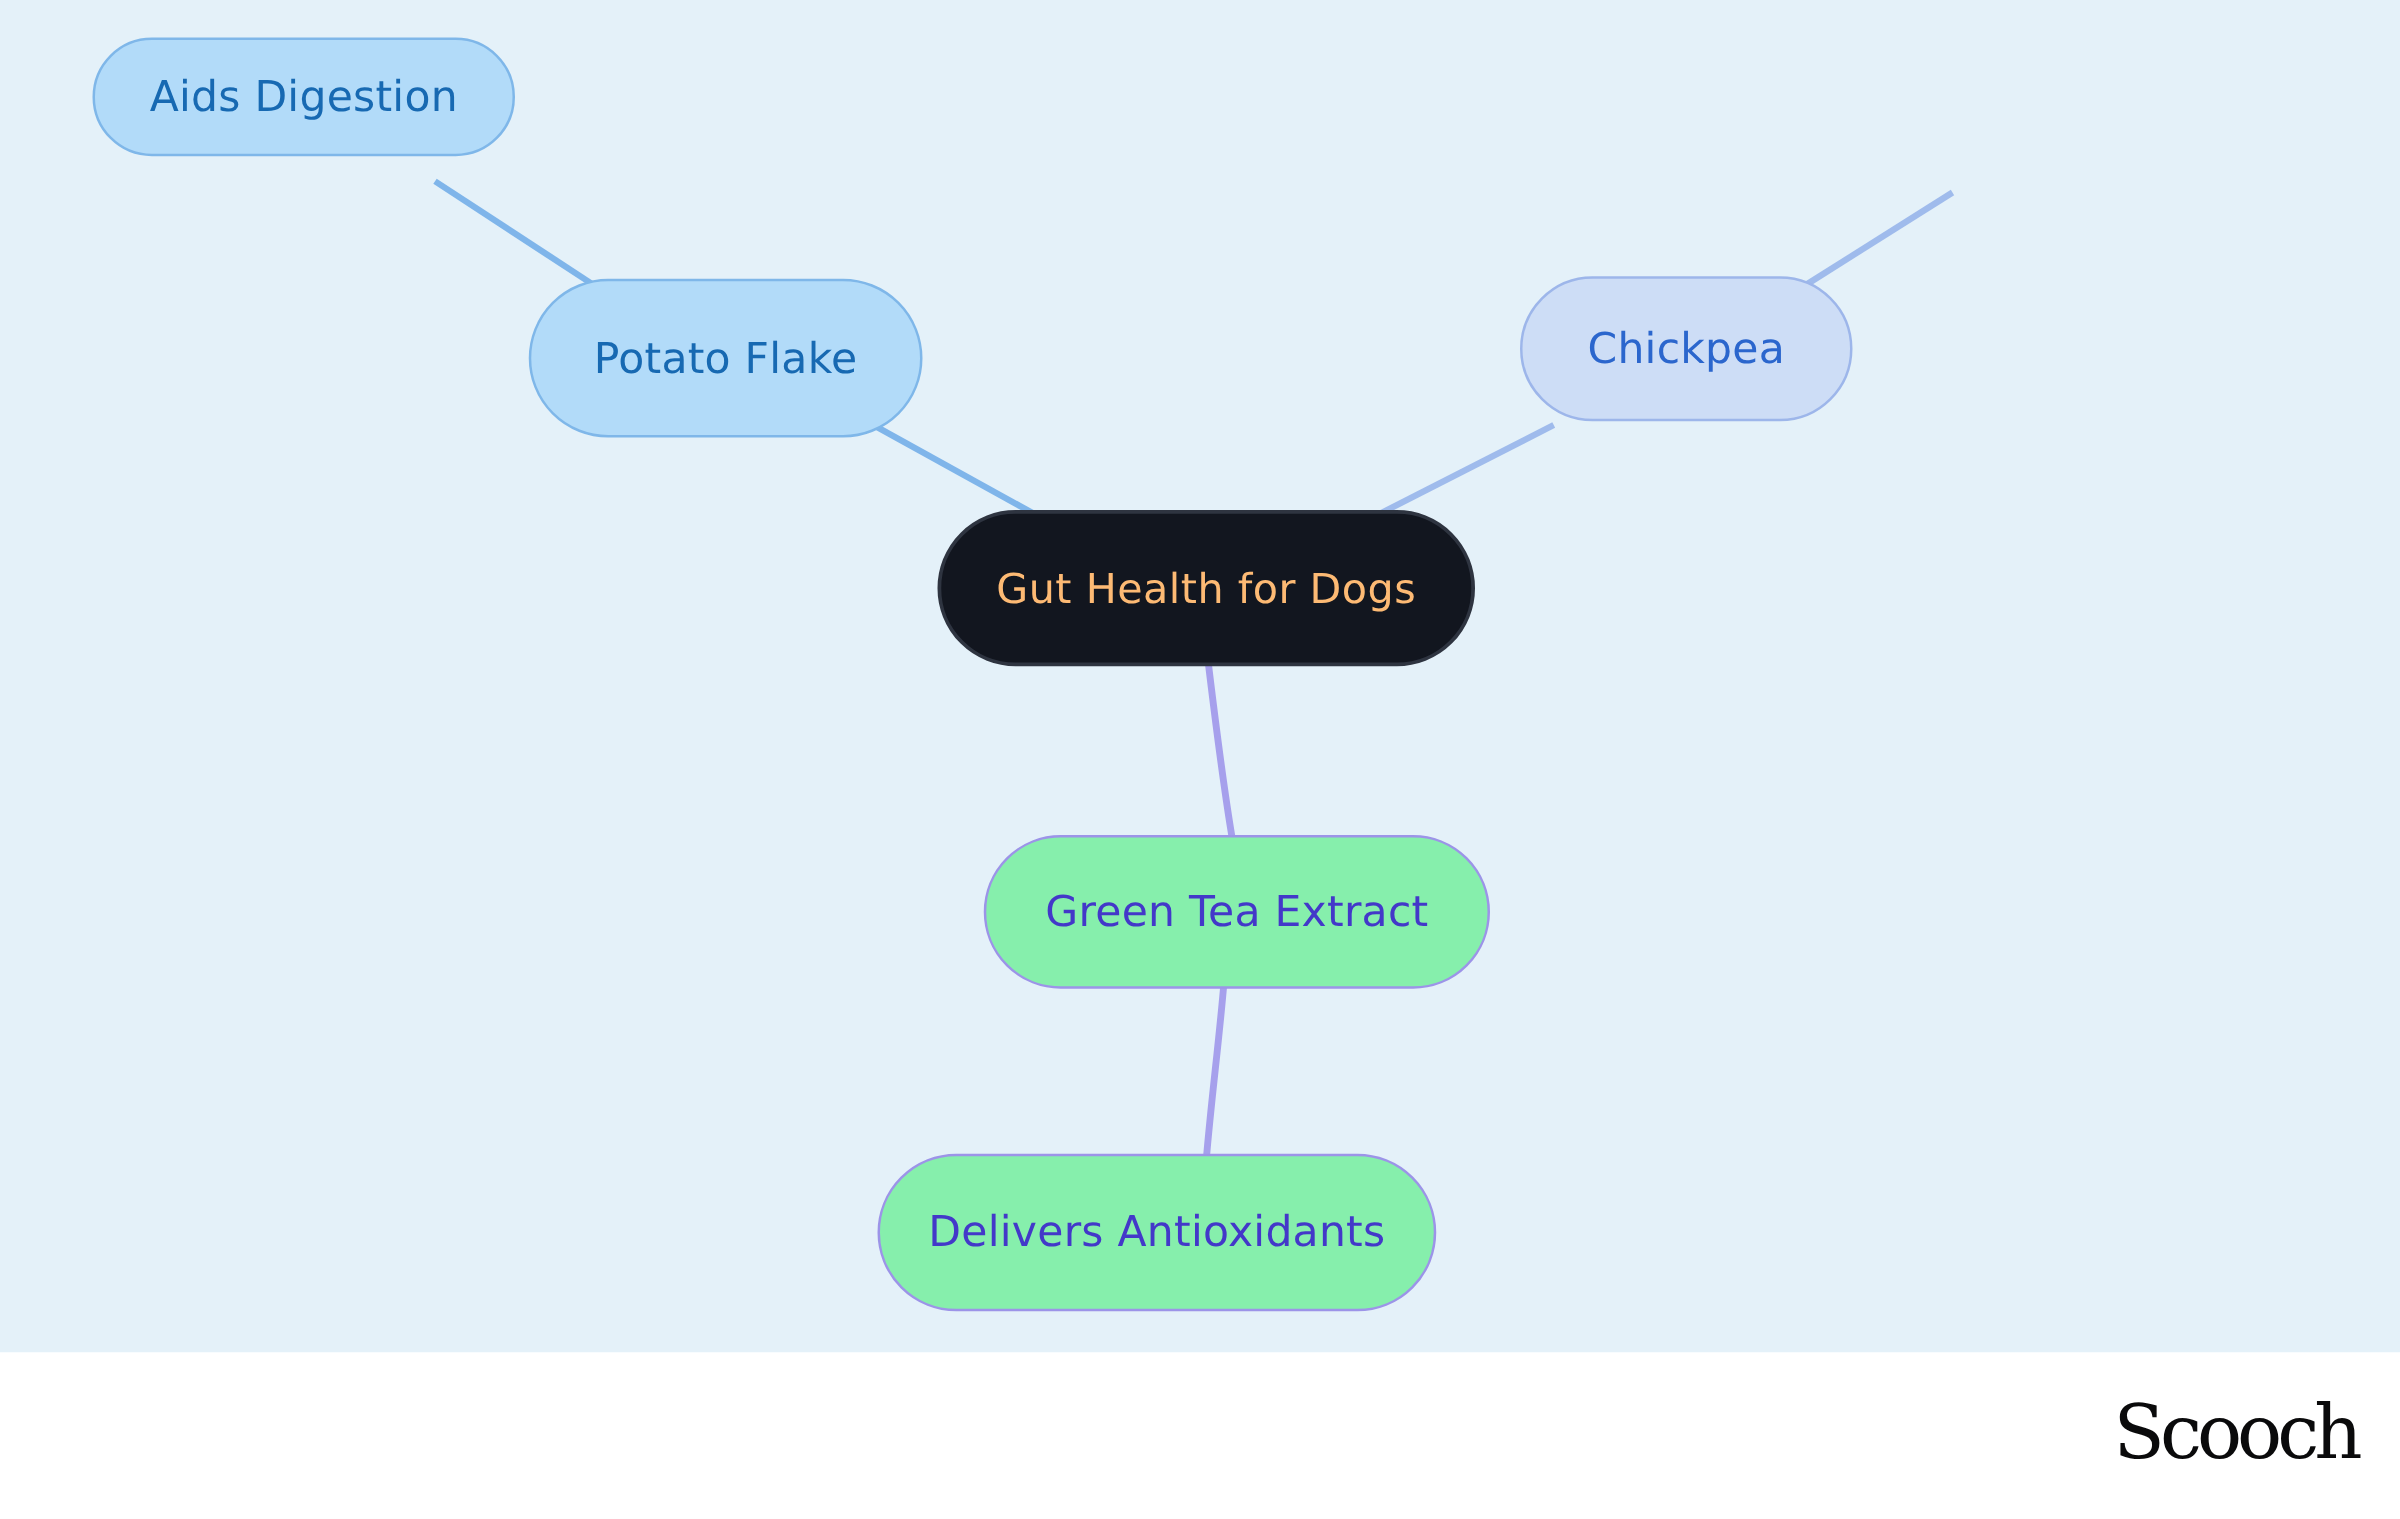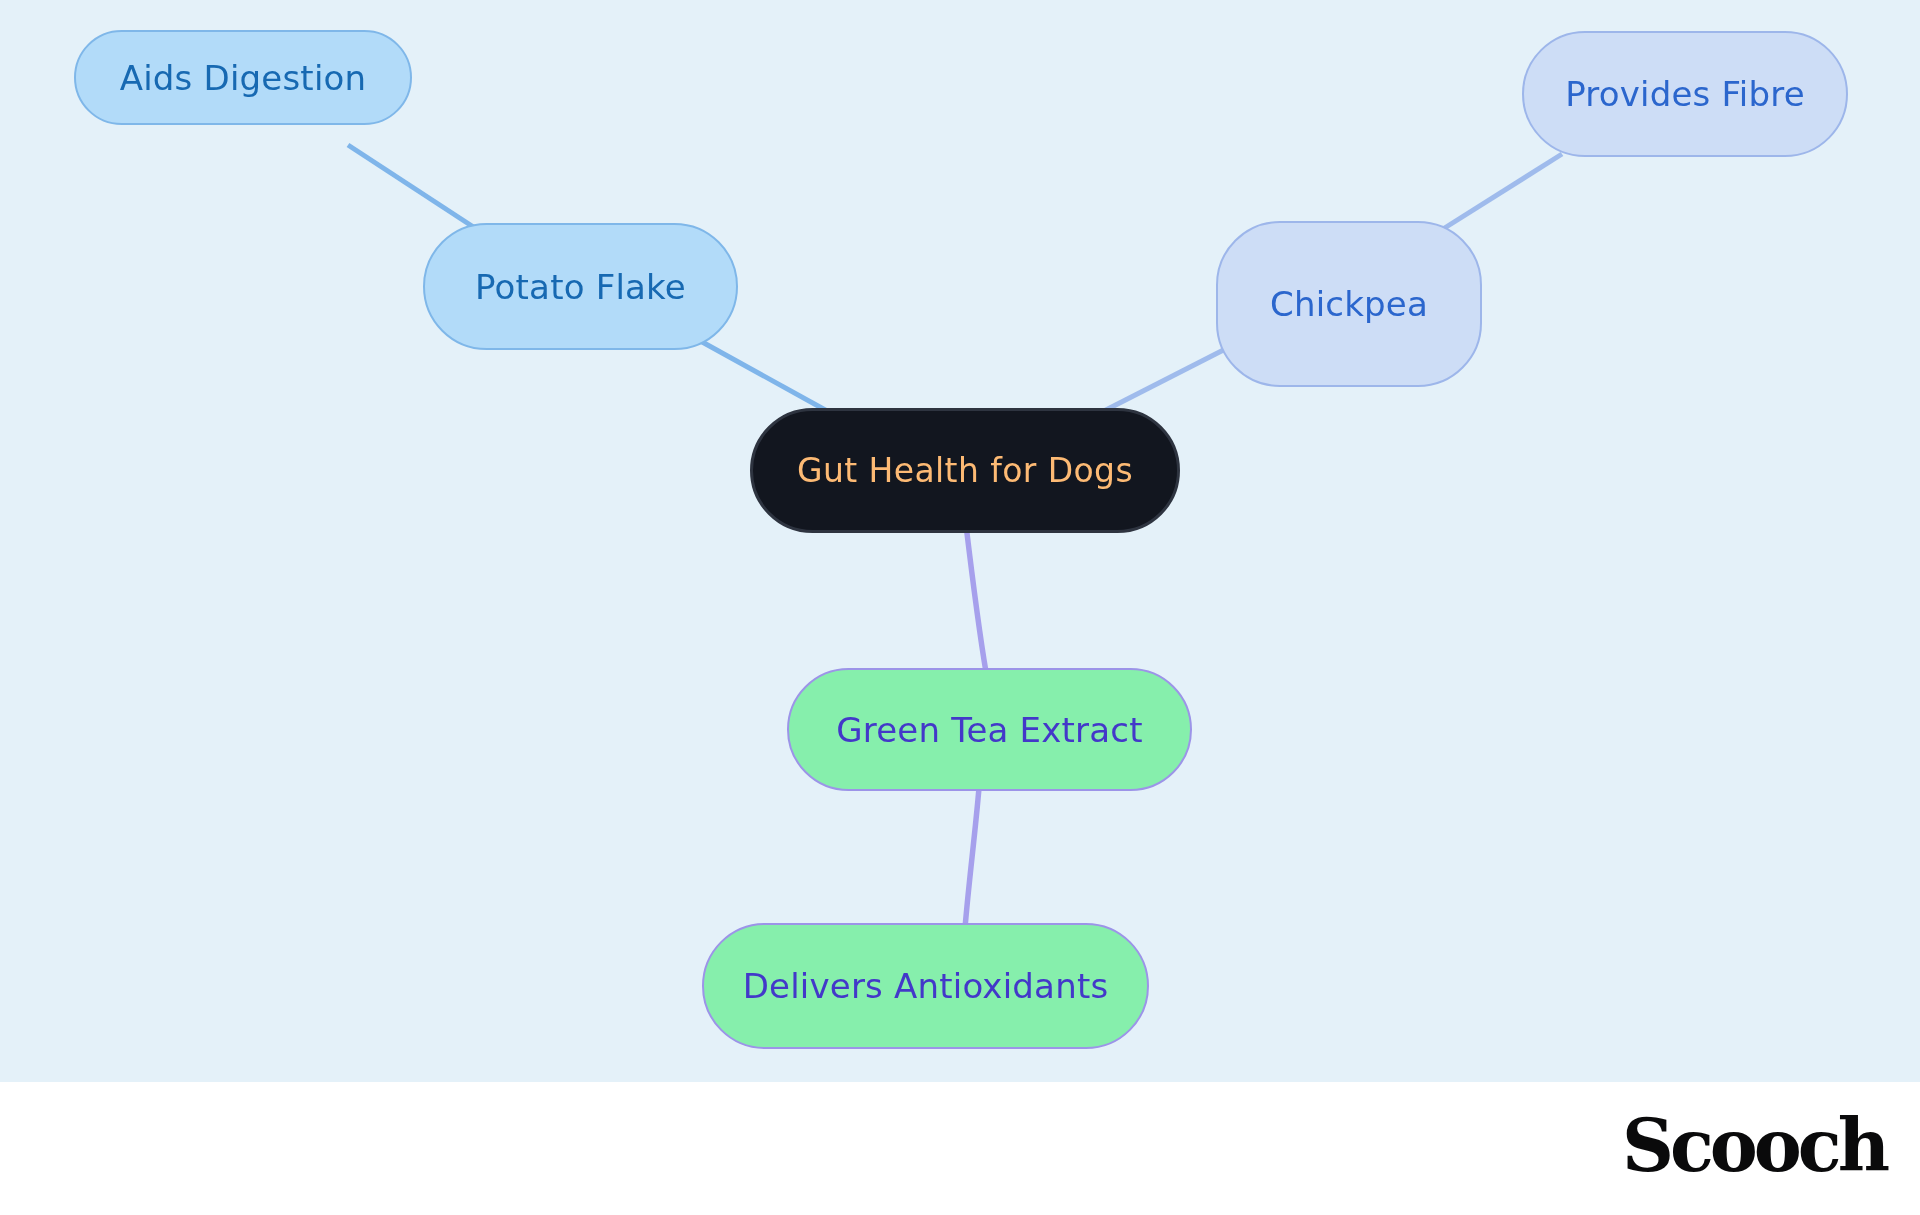--- a/index.html
+++ b/index.html
@@ -61,22 +61,22 @@
     position: relative;
     width: 1920px; height: 133px;
     background: #ffffff;
   }
   .brand {
     position: absolute;
     right: 34px;
     top: 50%;
     transform: translateY(-54%);
     font-family: "DejaVu Serif", "Liberation Serif", serif;
-    font-weight: 700;
-    font-size: 72px;
+    font-weight: 400;
+    font-size: 60px;
     letter-spacing: -4px;
     color: #0a0a0b;
     line-height: 1;
     text-align: center;
   }
 </style>
 </head>
 <body>
 
 <div class="canvas">
@@ -91,27 +91,24 @@
   </svg>
 
   <div class="node node-blue" style="left:74px; top:30px; width:338px; height:95px;">
     <span>Aids Digestion</span>
   </div>
 
   <div class="node node-blue" style="left:423px; top:223px; width:315px; height:127px;">
     <span>Potato Flake</span>
   </div>
 
-  <div class="node node-peri" style="left:1216px; top:221px; width:266px; height:166px;">
+  <div class="node node-peri" style="left:1216px; top:221px; width:266px; height:116px;">
     <span>Chickpea</span>
   </div>
 
-  <div class="node node-peri" style="left:1522px; top:31px; width:326px; height:126px;">
-    <span>Provides Fibre</span>
-  </div>
 
   <div class="node node-dark" style="left:750px; top:408px; width:430px; height:125px;">
     <span>Gut Health for Dogs</span>
   </div>
 
   <div class="node node-purple" style="left:787px; top:668px; width:405px; height:123px;">
     <span>Green Tea Extract</span>
   </div>
 
   <div class="node node-purple" style="left:702px; top:923px; width:447px; height:126px;">

